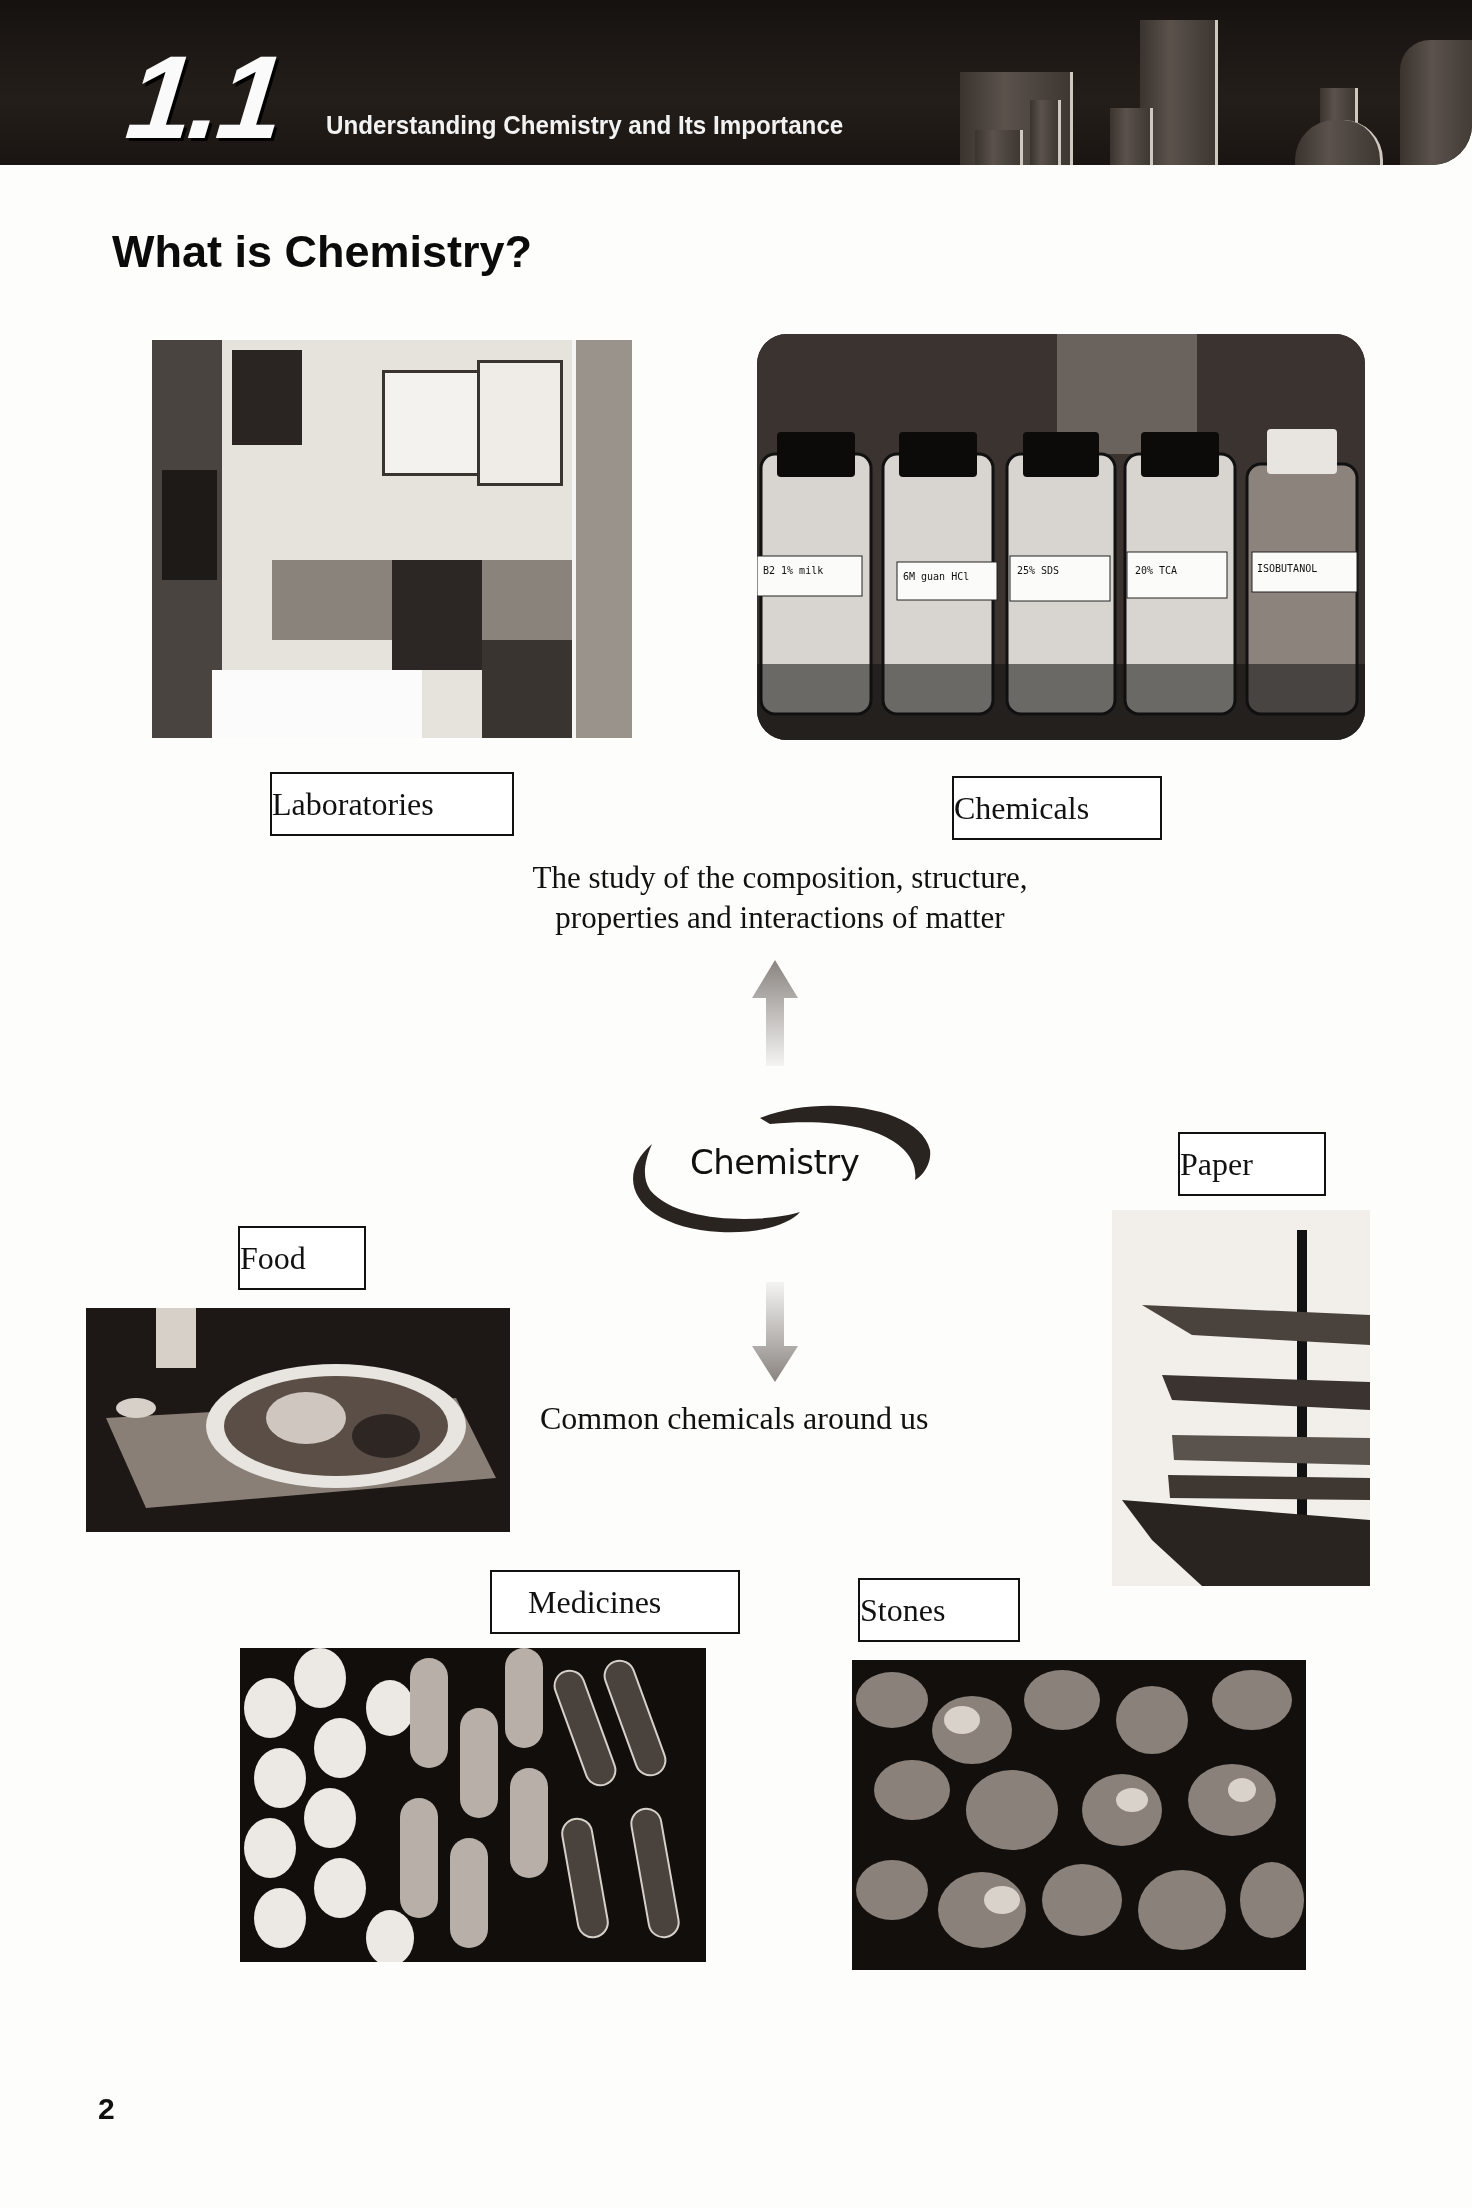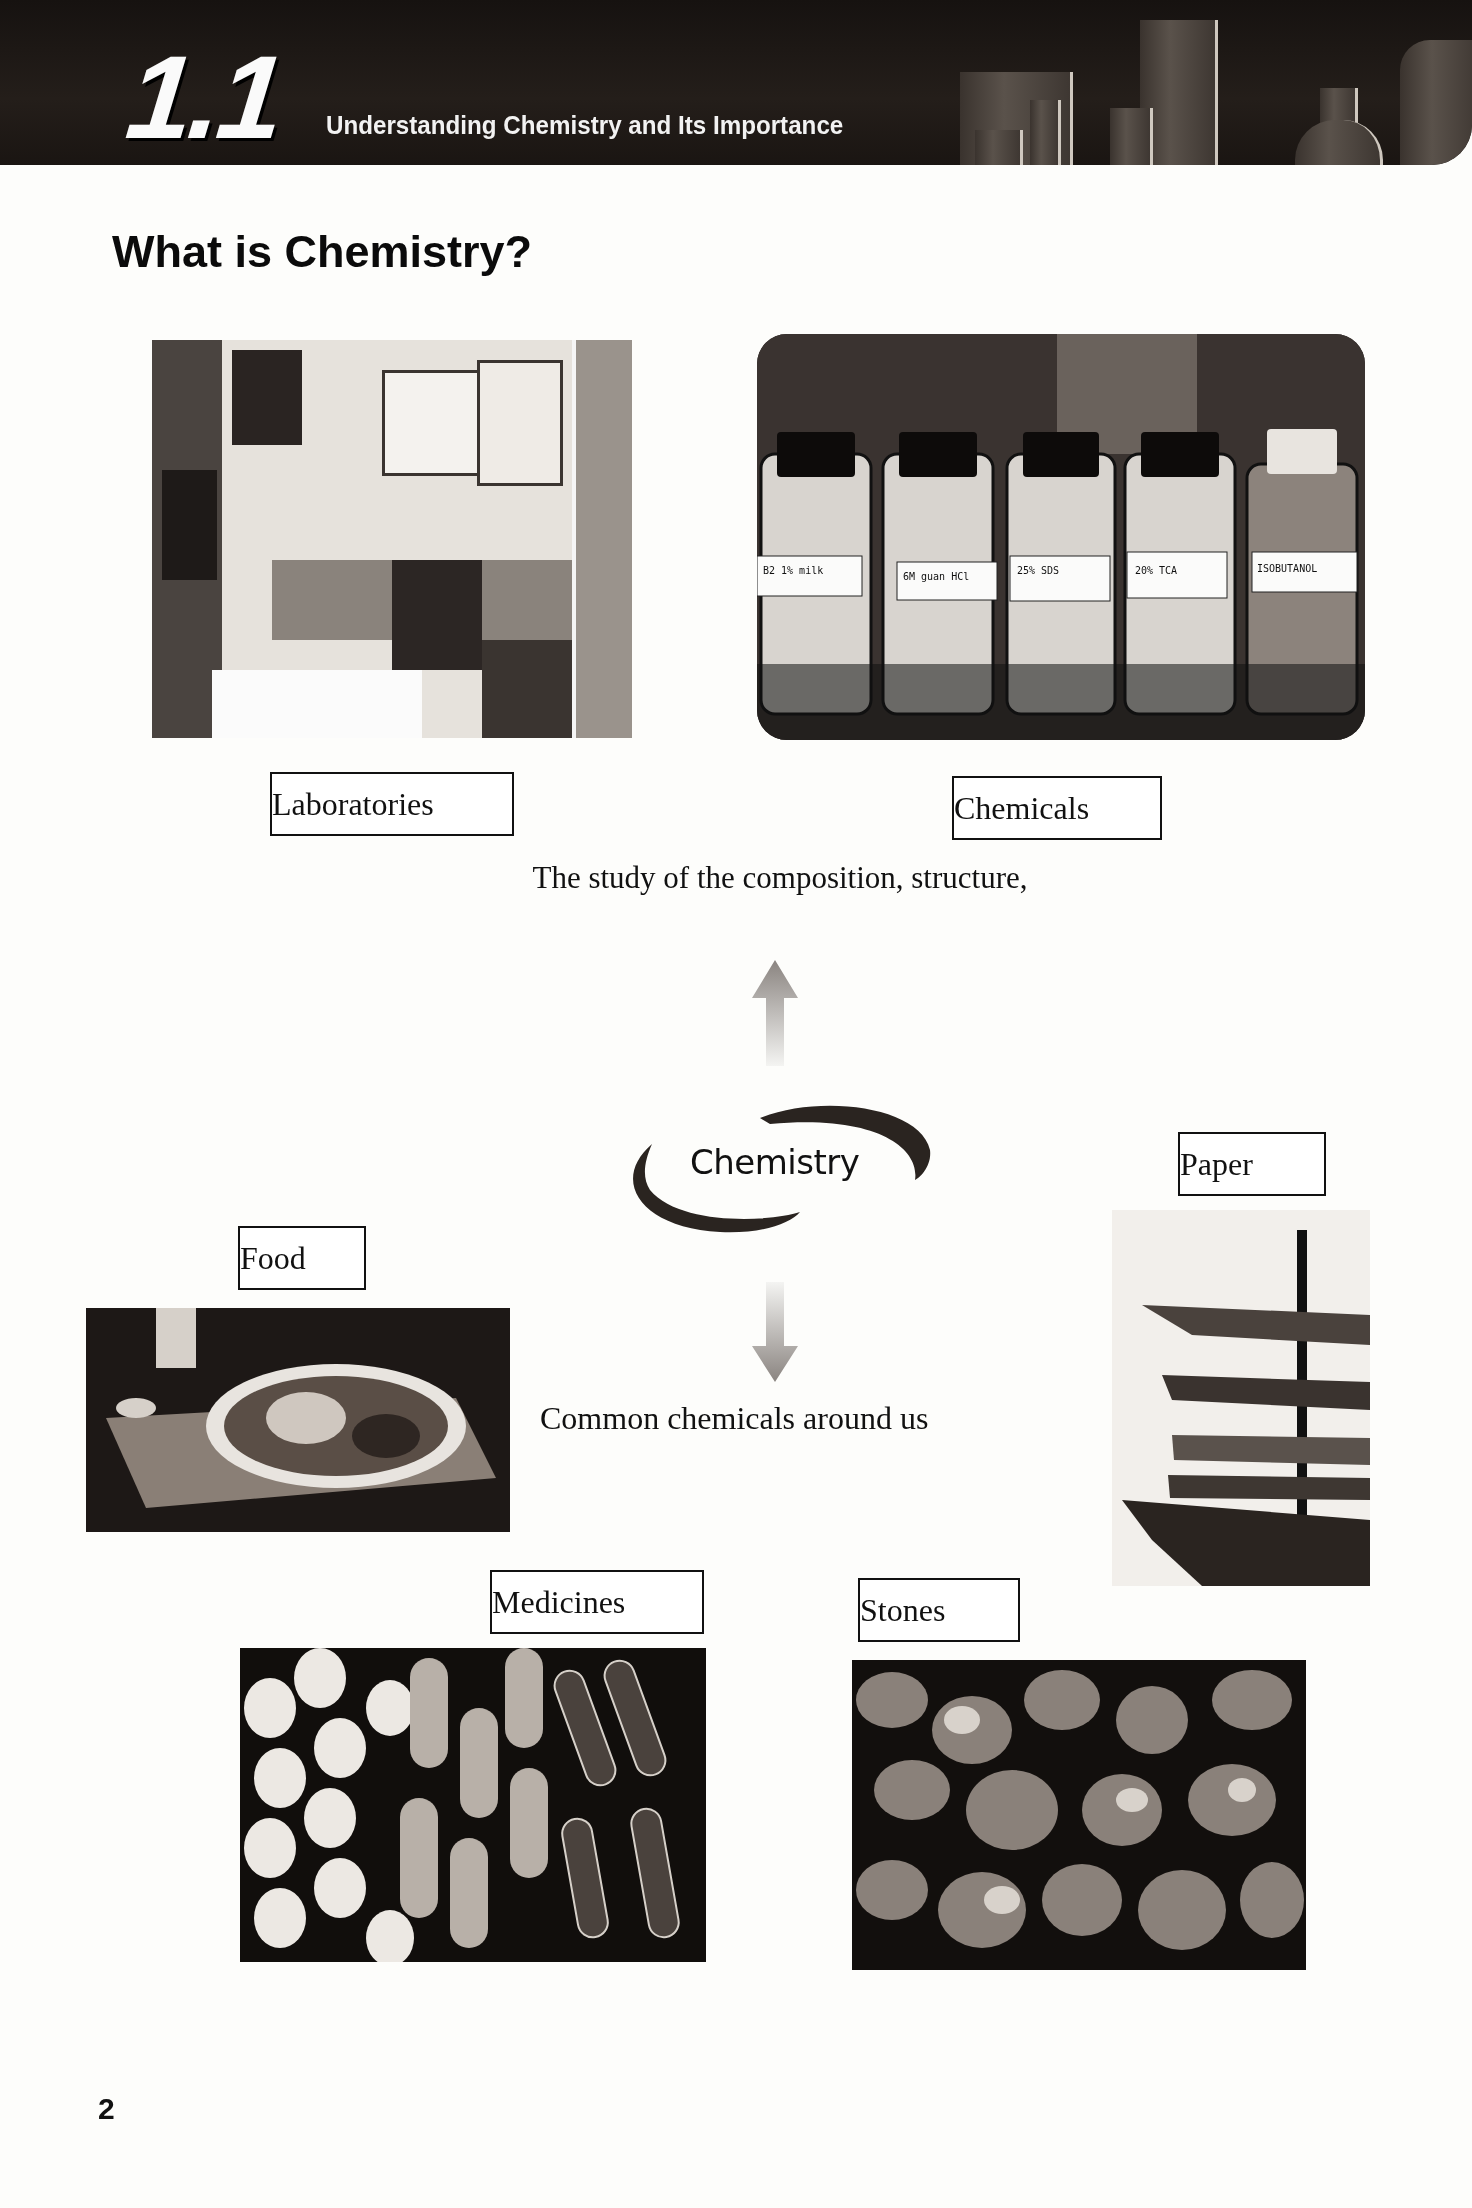--- a/index.html
+++ b/index.html
@@ -94,20 +94,21 @@
 
 <div class="lbl" style="left:270px;top:772px;width:240px;height:60px;">
   <span>Laboratories</span>
 </div>
 <div class="lbl" style="left:952px;top:776px;width:206px;height:60px;">
   <span>Chemicals</span>
 </div>
 
 <div class="abs desc">
   <div>The study of the composition, structure,</div>
+  <div>properties and interactions of matter</div>
 </div>
 
 <svg class="abs" style="left:750px;top:958px;" width="50" height="110" viewBox="0 0 50 110">
   <defs>
       <linearGradient id="gu" x1="0" y1="0" x2="0" y2="1">
         <stop offset="0" stop-color="#8a8480"></stop>
         <stop offset="1" stop-color="#f4f4f2"></stop>
       </linearGradient>
     </defs>
   <polygon points="25,2 48,40 34,40 34,108 16,108 16,40 2,40" fill="url(#gu)"></polygon>
@@ -153,21 +154,21 @@
     <polygon points="20,110 370,90 410,170 60,200" fill="#8a7f76"></polygon>
     <ellipse cx="250" cy="118" rx="130" ry="62" fill="#e8e4df"></ellipse>
     <ellipse cx="250" cy="118" rx="112" ry="50" fill="#5a4e46"></ellipse>
     <ellipse cx="220" cy="110" rx="40" ry="26" fill="#cfc7bf"></ellipse>
     <ellipse cx="300" cy="128" rx="34" ry="22" fill="#2e2622"></ellipse>
     <rect x="70" y="0" width="40" height="60" fill="#d6d0c9"></rect>
     <ellipse cx="50" cy="100" rx="20" ry="10" fill="#d6d0c9"></ellipse>
   </svg>
 </div>
 
-<div class="lbl" style="left:490px;top:1570px;width:210px;height:60px;">
+<div class="lbl" style="left:490px;top:1570px;width:210px;height:60px;padding-left:36px;">
   <span>Medicines</span>
 </div>
 <div class="photo" style="left:240px;top:1648px;width:466px;height:314px;background:#100d0c;">
   <svg width="466" height="314" viewBox="0 0 466 314">
     <rect width="466" height="314" fill="#110e0c"></rect>
     <g fill="#ece8e3">
       <ellipse cx="30" cy="60" rx="26" ry="30"></ellipse>
         <ellipse cx="80" cy="30" rx="26" ry="30"></ellipse>
       <ellipse cx="40" cy="130" rx="26" ry="30"></ellipse>
         <ellipse cx="100" cy="100" rx="26" ry="30"></ellipse>

